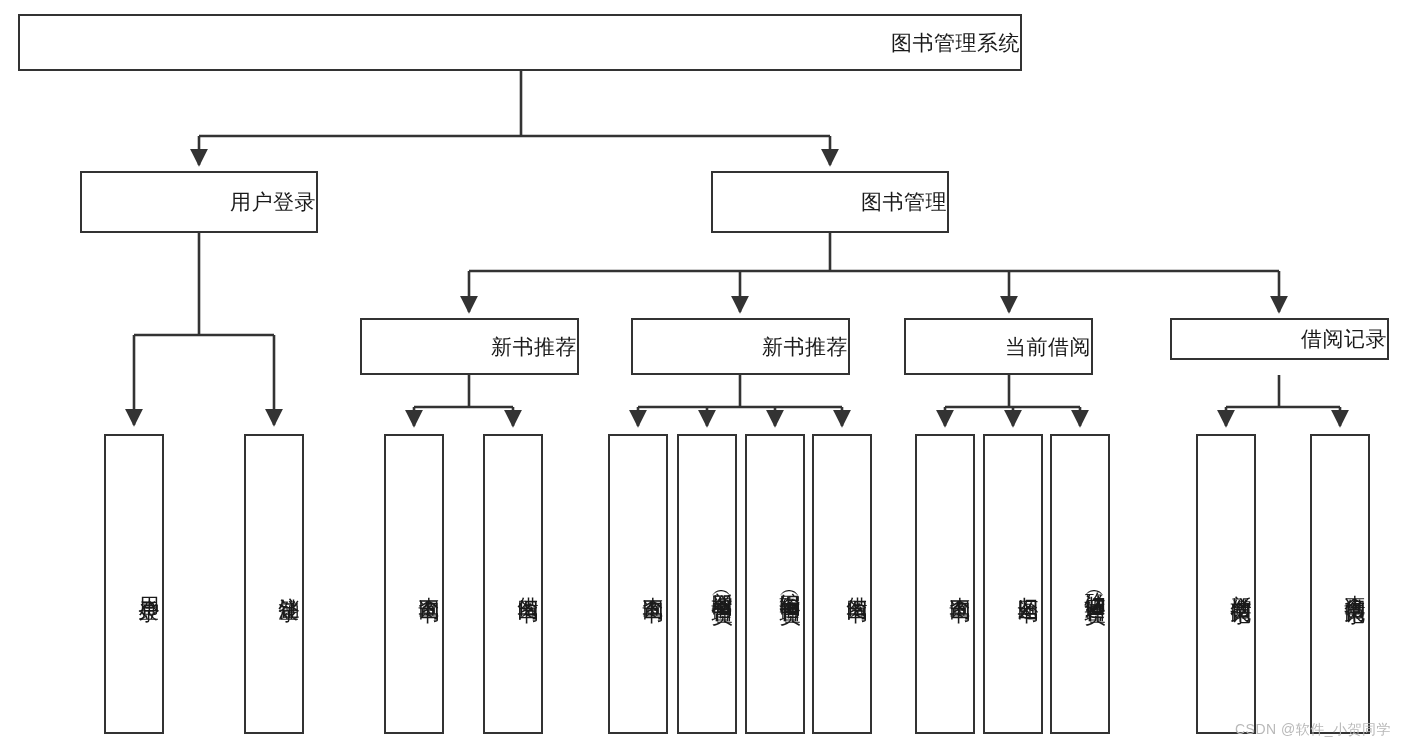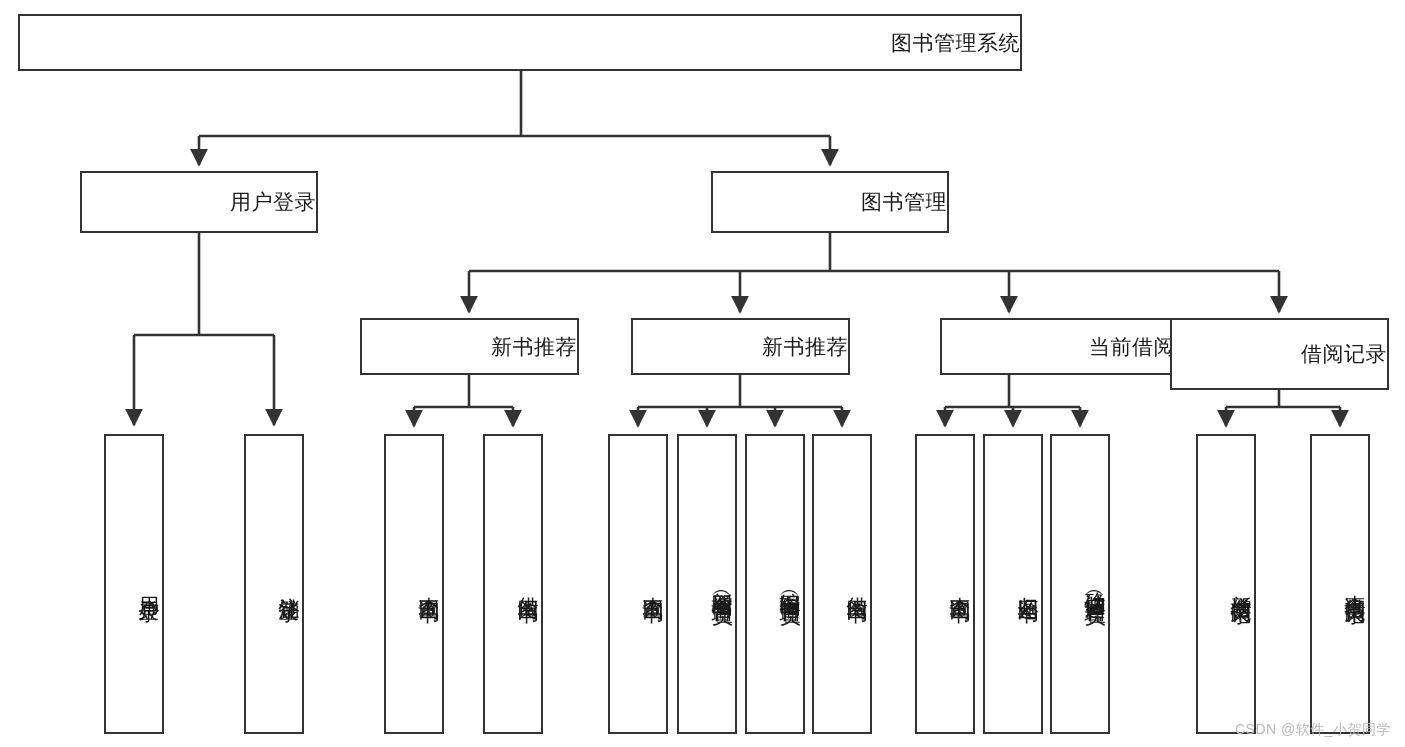--- a/index.html
+++ b/index.html
@@ -127,24 +127,24 @@
   <div class="node node-h" style="left:711px; top:171px; width:238px; height:62px;">
     <span>图书管理</span>
   </div>
 
   <div class="node node-h" style="left:360px; top:318px; width:219px; height:57px;">
     <span>新书推荐</span>
   </div>
   <div class="node node-h" style="left:631px; top:318px; width:219px; height:57px;">
     <span>新书推荐</span>
   </div>
-  <div class="node node-h" style="left:940px; top:318px; width:237px; height:57px;">
+  <div class="node node-h" style="left:904px; top:318px; width:189px; height:57px;">
     <span>当前借阅</span>
   </div>
-  <div class="node node-h" style="left:1170px; top:318px; width:219px; height:72px;">
+  <div class="node node-h" style="left:1170px; top:318px; width:219px; height:42px;">
     <span>借阅记录</span>
   </div>
 
   <div class="node node-v" style="left:104px; top:434px; width:60px; height:300px;">
     <span class="vlabel">用户登录</span>
   </div>
   <div class="node node-v" style="left:244px; top:434px; width:60px; height:300px;">
     <span class="vlabel">注销登录</span>
   </div>
 

